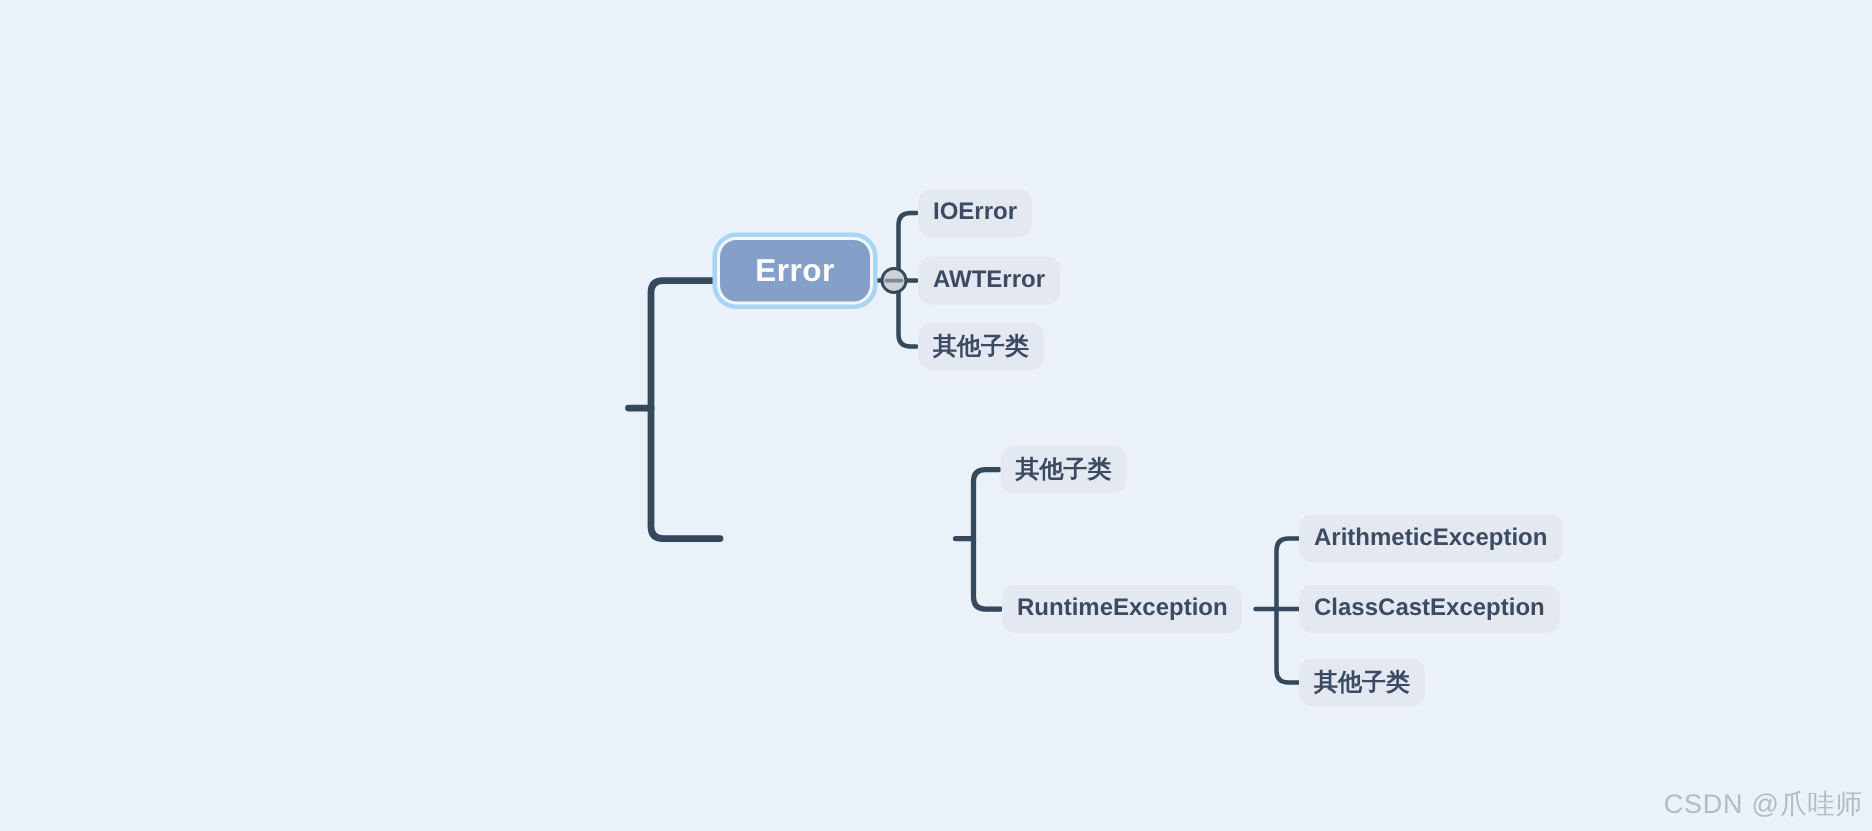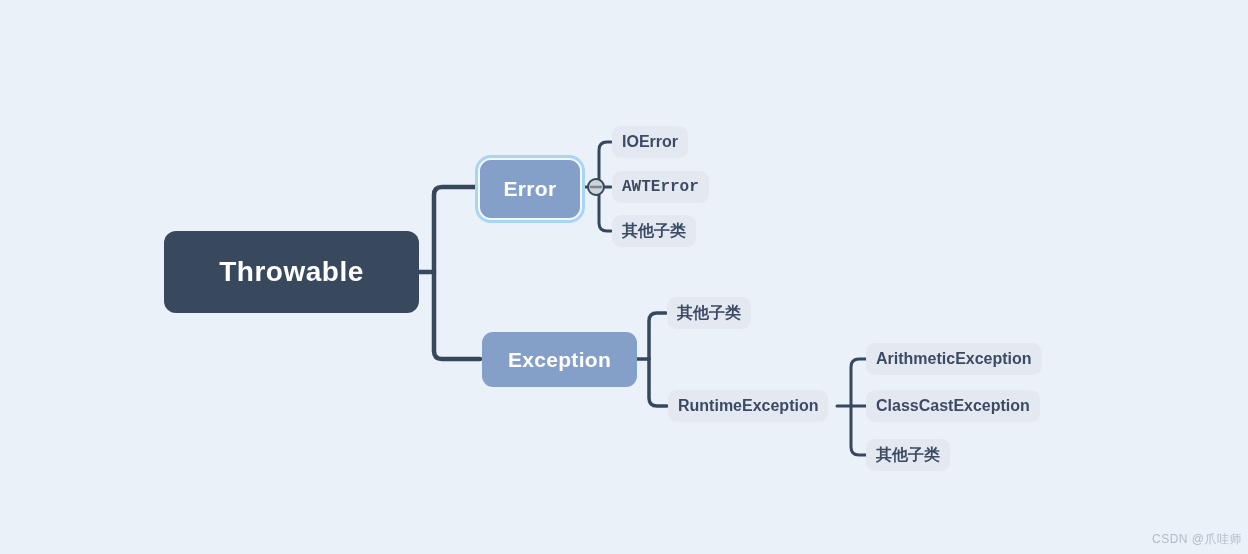--- a/index.html
+++ b/index.html
@@ -50,46 +50,46 @@
     background: #84a0c9;
     color: #ffffff;
     font-size: 21px;
     font-weight: bold;
     border-radius: 11px;
     letter-spacing: 0.3px;
   }
   .branch-node.selected {
     box-shadow: 0 0 0 2px #f2f8fd, 0 0 0 5px #a8d5f4;
   }
-  #node-error     { left: 480px; top: 160px; width: 100px; height: 58px; }
+  #node-error     { left: 480px; top: 160px; width: 100px; height: 41px; }
   #node-exception { left: 482px; top: 332px; width: 155px; height: 55px; }
   .leaf-node {
     height: 32px;
     padding: 0 10px;
     background: #e4e9f1;
     color: #3c4b63;
     font-size: 16px;
     font-weight: 600;
     border-radius: 9px;
     white-space: nowrap;
   }
   #node-ioerror    { left: 612px; top: 126px; text-align: right; }
-  #node-awterror   { left: 612px; top: 171px; font-family: Liberation Mono, monospace; }
+  #node-awterror   { left: 612px; top: 171px; }
   #node-error-other{ left: 612px; top: 215px; }
   #node-exc-other  { left: 667px; top: 297px; }
   #node-runtime    { left: 668px; top: 390px; text-align: right; }
   #node-arithmetic { left: 866px; top: 343px; }
   #node-classcast  { left: 866px; top: 390px; }
   #node-rt-other   { left: 866px; top: 439px; }
   .watermark {
     position: absolute;
     right: 6px;
     bottom: 6px;
     color: #b3bcc6;
-    font-size: 12px;
+    font-size: 18px;
     letter-spacing: 0.5px;
     margin-left: 14px;
   }
 </style>
 </head>
 <body>
 
 <div id="canvas">
 
   <svg class="connectors" viewBox="0 0 1248 554" xmlns="http://www.w3.org/2000/svg">
@@ -117,31 +117,25 @@
       <path d="M851 406 V367 Q851 359 859 359 H866"></path>
       <path d="M851 406 V447 Q851 455 859 455 H866"></path>
     </g>
 
     <g cursor="pointer">
       <circle cx="596" cy="187" r="8" fill="#ccd3da" stroke="#36485c" stroke-width="2"></circle>
       <line x1="591" y1="187" x2="601" y2="187" stroke="#7e868f" stroke-width="2.5" stroke-linecap="round"></line>
     </g>
   </svg>
 
-  <div class="node root-node" id="node-root">
-    <span>Throwable</span>
-  </div>
 
   <div class="node branch-node selected" id="node-error">
     <span>Error</span>
   </div>
 
-  <div class="node branch-node" id="node-exception">
-    <span>Exception</span>
-  </div>
 
   <div class="node leaf-node" id="node-ioerror">
     <span>IOError</span>
   </div>
 
   <div class="node leaf-node" id="node-awterror">
     <span>AWTError</span>
   </div>
 
   <div class="node leaf-node" id="node-error-other">

